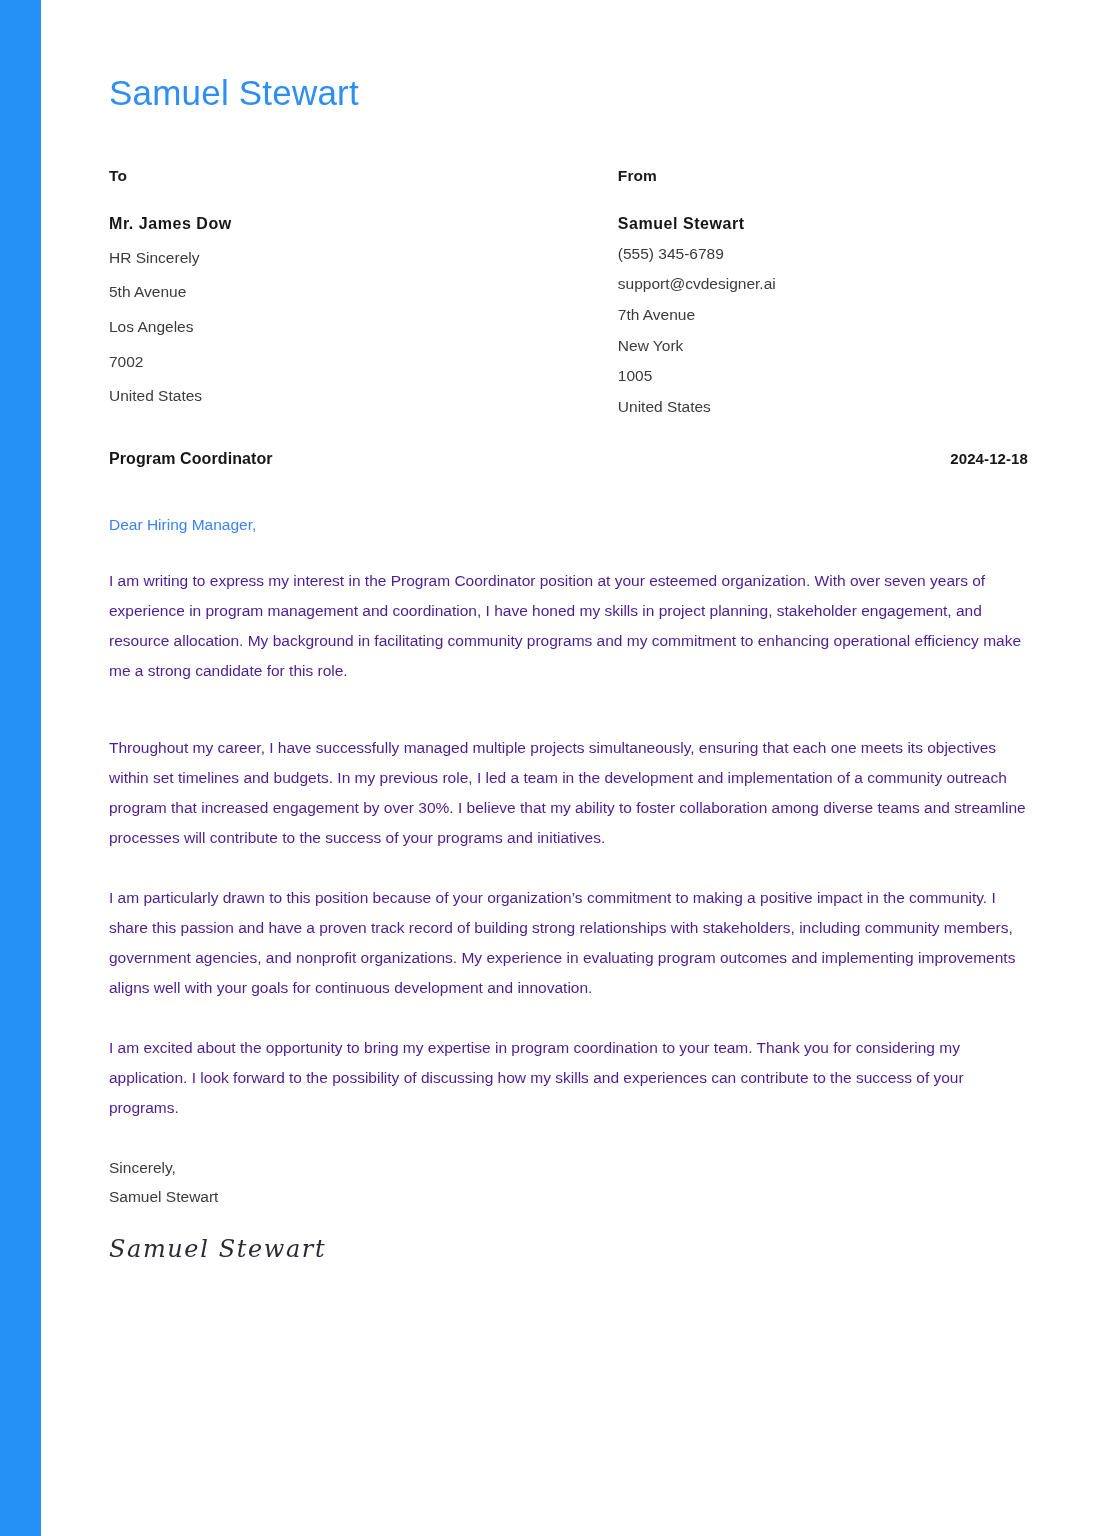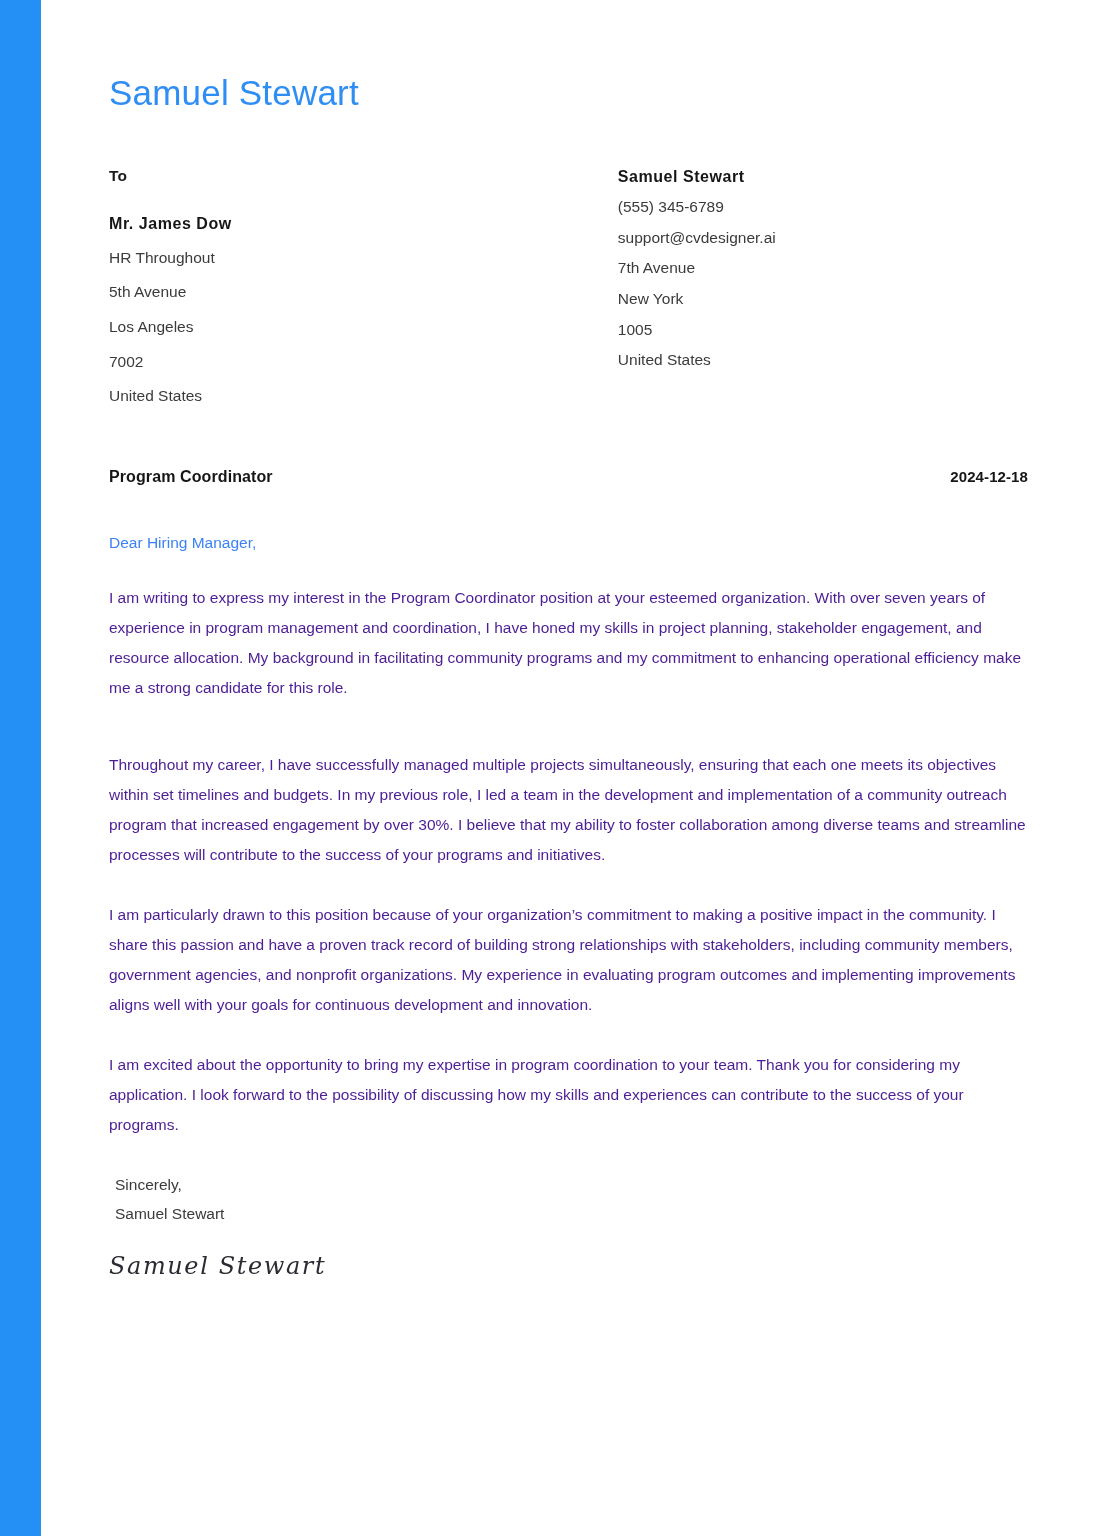--- a/index.html
+++ b/index.html
@@ -100,21 +100,20 @@
     font-size: 16px;
     font-weight: 700;
     color: #161616;
     letter-spacing: 0.1px;
   }
   .letter-date {
     font-size: 15px;
     font-weight: 700;
     color: #161616;
     letter-spacing: 0.1px;
-    margin-top: 24px;
   }
 
   
   .salutation {
     margin-top: 48px;
     font-size: 15.5px;
     color: #3b82f6;
     line-height: 1.2;
   }
   .letter-body {
@@ -126,21 +125,20 @@
     line-height: 30px;
     margin: 0 0 30px 0;
     text-align: left;
   }
   .letter-paragraph.gap-large {
     margin-bottom: 47px;
   }
 
   .closing {
     margin-top: 10px;
-    margin-left: 6px;
   }
   .closing-line {
     font-size: 15.5px;
     color: #3b3b3b;
     line-height: 29px;
   }
 
   .signature {
     margin-top: 24px;
     font-family: "DejaVu Serif", serif;
@@ -161,29 +159,30 @@
   <div class="content">
 
     <h1 class="doc-title">Samuel Stewart</h1>
 
     <div class="address-row">
 
       <div class="address-col to-col">
         <div class="addr-heading">To</div>
         <div class="addr-name">Mr. James Dow</div>
         <ul class="addr-lines">
-          <li>HR Throughout</li>
+          <li>HR Sincerely</li>
           <li>5th Avenue</li>
           <li>Los Angeles</li>
           <li>7002</li>
           <li>United States</li>
         </ul>
       </div>
 
       <div class="address-col from-col">
+        <div class="addr-heading">From</div>
         <div class="addr-name">Samuel Stewart</div>
         <ul class="addr-lines">
           <li>(555) 345-6789</li>
           <li>support@cvdesigner.ai</li>
           <li>7th Avenue</li>
           <li>New York</li>
           <li>1005</li>
           <li>United States</li>
         </ul>
       </div>

